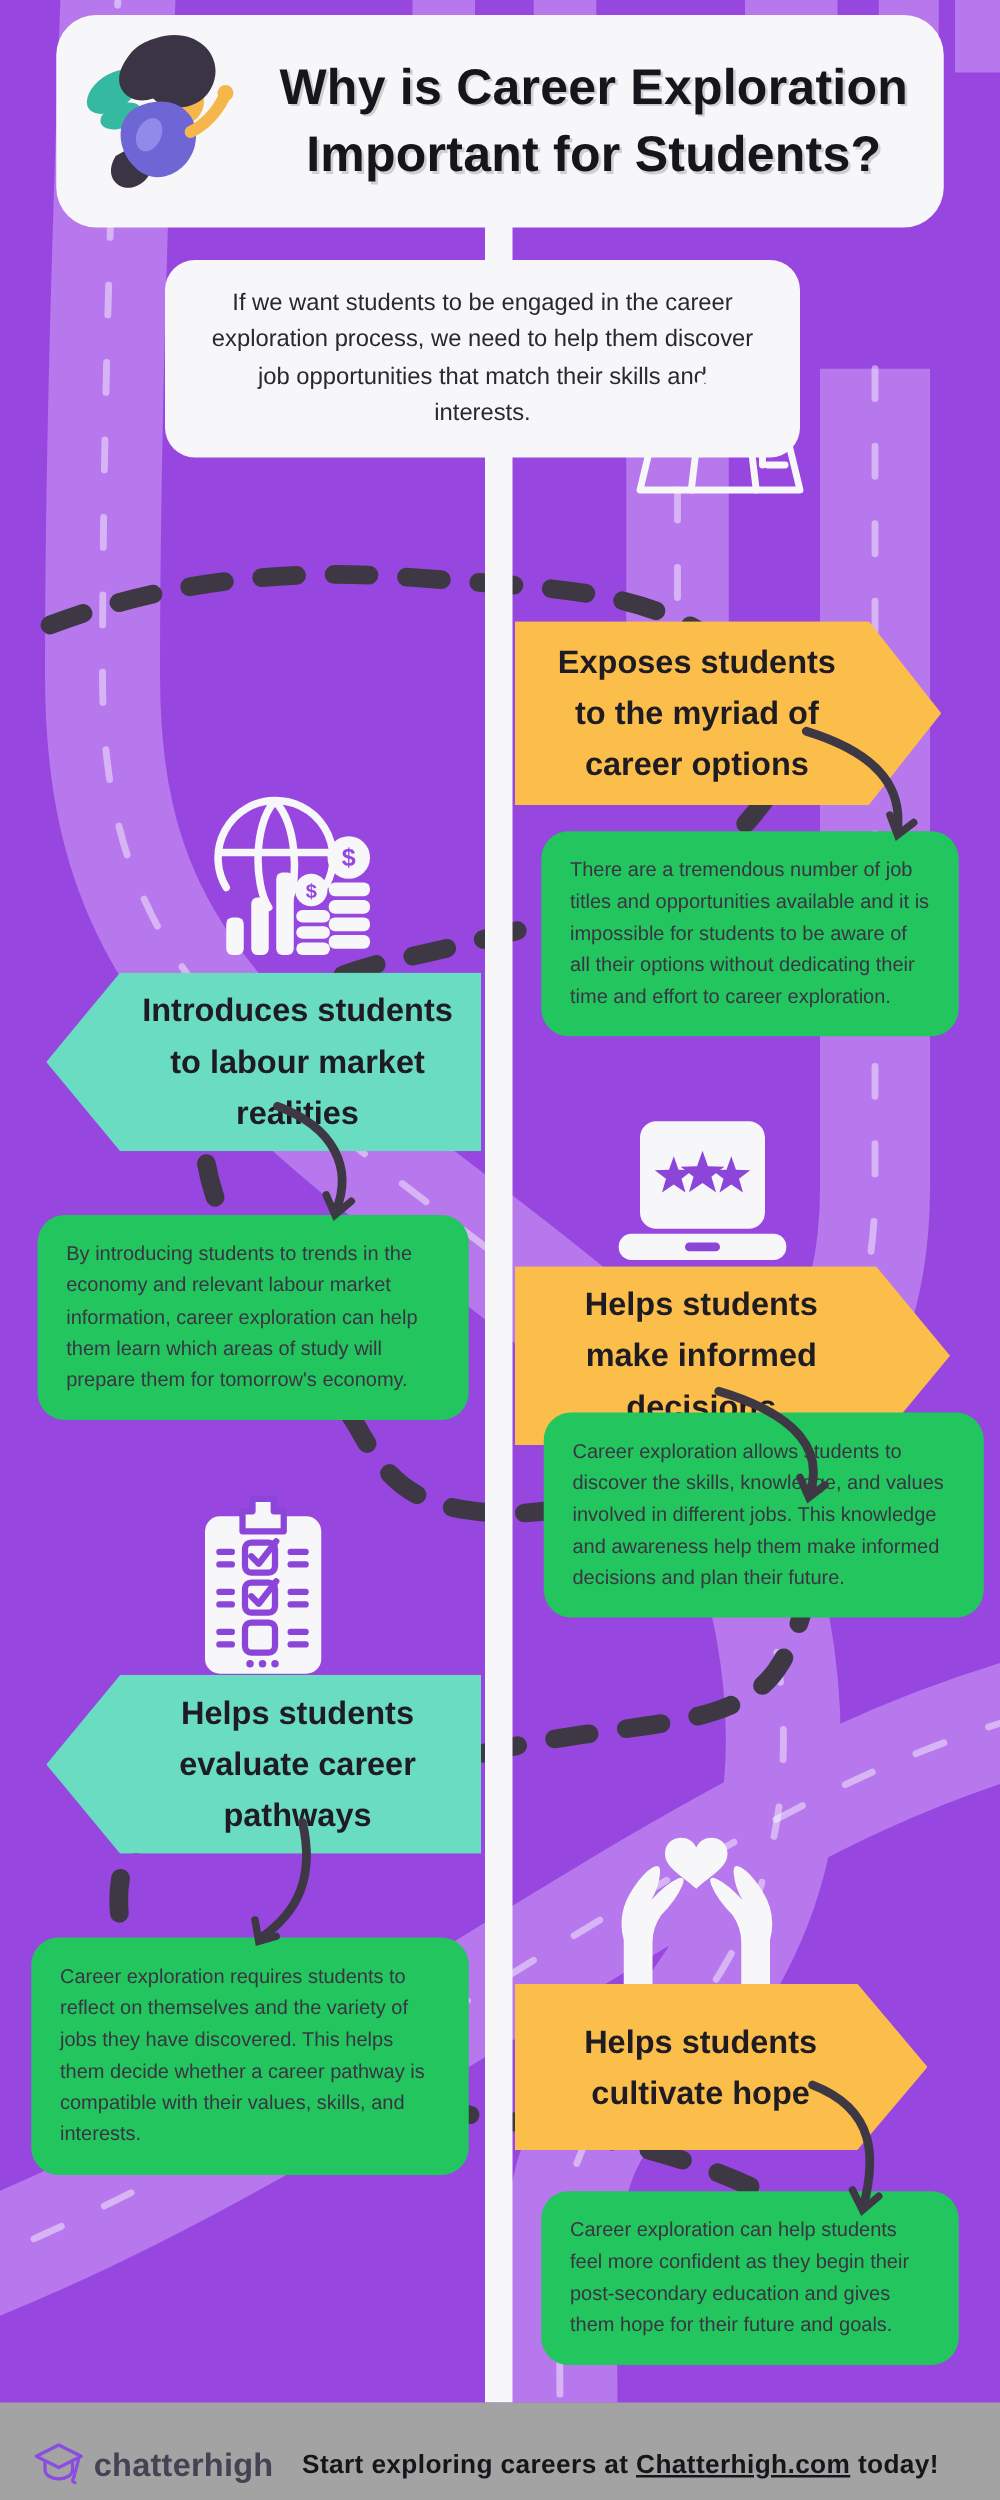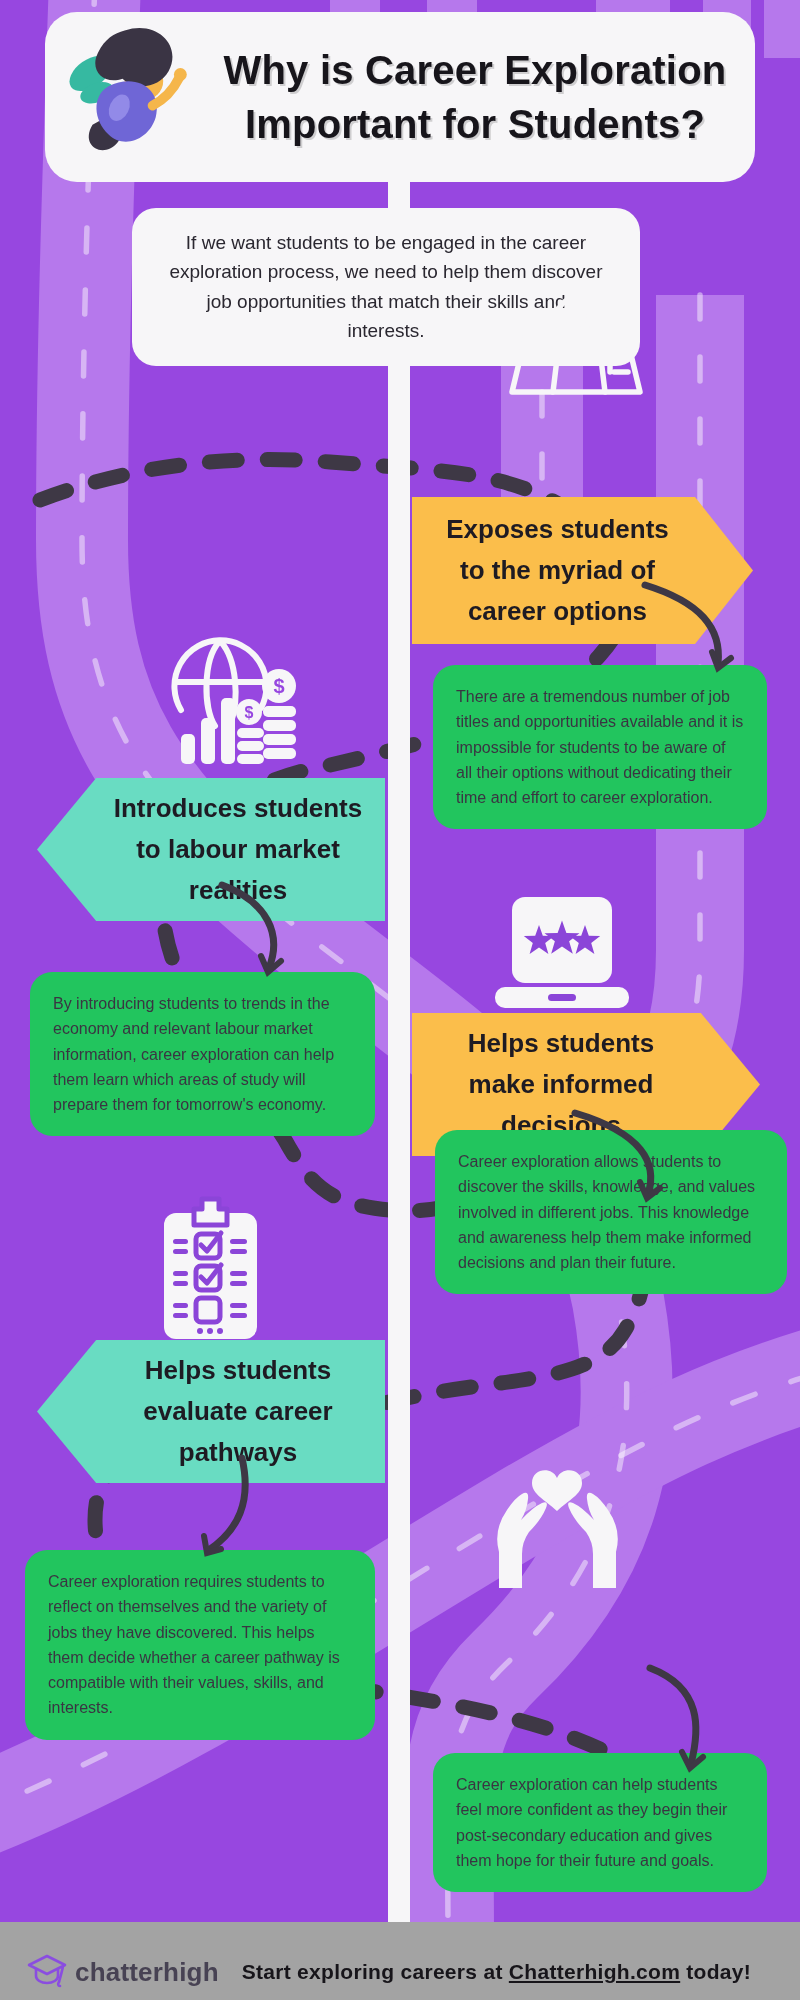--- a/index.html
+++ b/index.html
@@ -192,20 +192,23 @@
   </div>
   <div class="note" style="left:25px;top:1550px;width:350px;">Career exploration requires students to reflect on themselves and the variety of jobs they have discovered. This helps them decide whether a career pathway is compatible with their values, skills, and interests.</div>
 
   <svg class="sec-icon" style="left:485px;top:1452px;" width="145" height="138" viewBox="0 0 145 138">
     <g fill="#F7F6F8">
       <path d="M72,26 c-5,-12 -25,-10 -25,5 c0,11 13,17 25,28 c12,-11 25,-17 25,-28 c0,-15 -20,-17 -25,-5 z"></path>
       <path d="M14,136 L14,100 Q8,78 22,58 Q30,46 37,42 Q44,38 43,47 Q42,58 36,68 Q48,55 57,51 Q64,48 61,56 Q56,68 44,80 Q37,90 37,102 L37,136 Z"></path>
       <path transform="translate(145,0) scale(-1,1)" d="M14,136 L14,100 Q8,78 22,58 Q30,46 37,42 Q44,38 43,47 Q42,58 36,68 Q48,55 57,51 Q64,48 61,56 Q56,68 44,80 Q37,90 37,102 L37,136 Z"></path>
     </g>
   </svg>
+  <div class="banner banner-right" style="left:412px;top:1587px;width:330px;height:133px;padding-left:45px;">
+    <span>Helps students cultivate hope</span>
+  </div>
   <div class="note" style="left:433px;top:1753px;width:334px;">Career exploration can help students feel more confident as they begin their post-secondary education and gives them hope for their future and goals.</div>
 
   <svg id="arrows" width="800" height="1922" viewBox="0 0 800 1922">
     <g stroke="#3E3845" stroke-width="7" fill="none" stroke-linecap="round">
       <path d="M645,585 C700,602 722,628 718,664"></path>
       <path d="M712,652 L718,668 L731,658" stroke-width="6"></path>
       <path d="M222,885 C268,902 282,935 269,968"></path>
       <path d="M261,956 L268,972 L281,961" stroke-width="6"></path>
       <path d="M575,1113 C642,1133 658,1163 648,1194"></path>
       <path d="M640,1182 L647,1198 L660,1188" stroke-width="6"></path>

